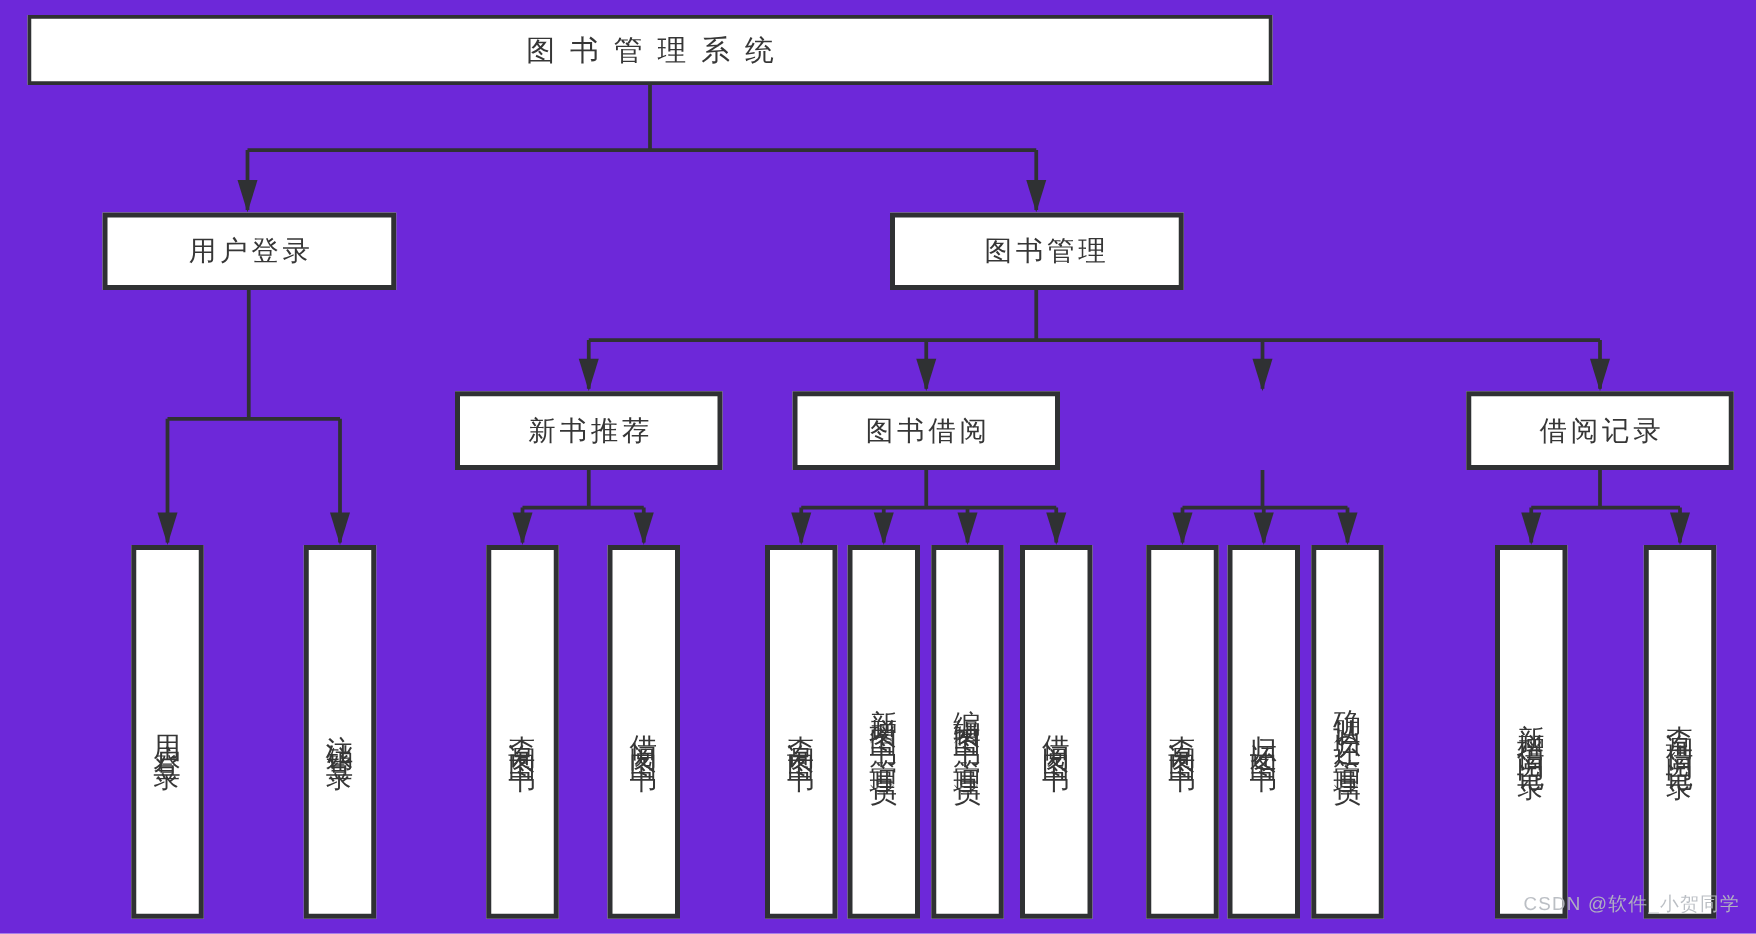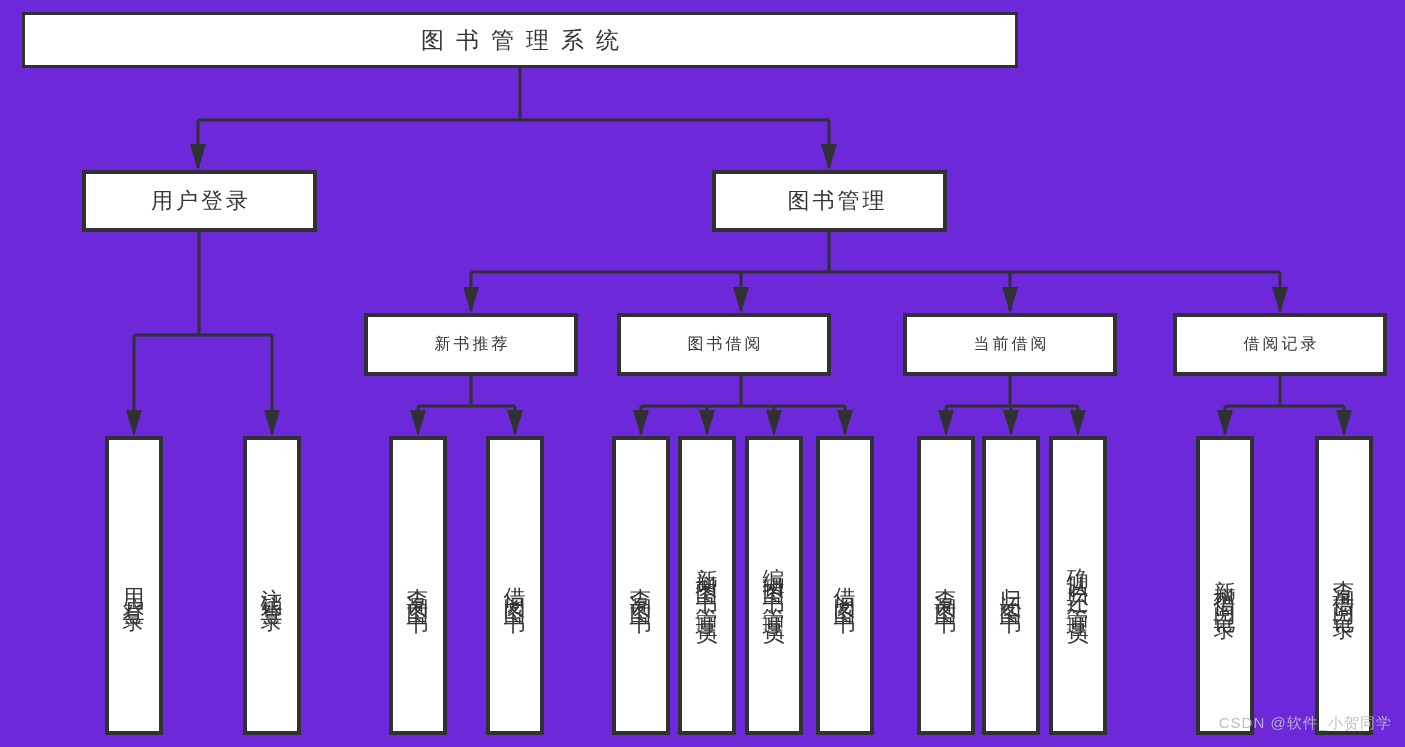--- a/index.html
+++ b/index.html
@@ -10,23 +10,23 @@
   .conn{position:absolute;left:0;top:0;width:1405px;height:747px;pointer-events:none;}
   .box{
     position:absolute;background:#ffffff;border:4px solid #2f3133;box-sizing:border-box;
     display:flex;align-items:center;justify-content:center;text-align:center;
   }
   .root-box{left:22px;top:12px;width:996px;height:56px;border-width:3px;
     font-size:23px;letter-spacing:12px;padding-left:12px;}
   .branch{width:235px;height:62px;top:170px;font-size:22px;letter-spacing:3px;padding-left:3px;}
   .b-login{left:82px;}
   .b-mgmt{left:712px;padding-left:16px;}
-  .mod{width:214px;height:63px;top:313px;font-size:16px;letter-spacing:3px;padding-left:3px;}
+  .mod{width:214px;height:63px;top:313px;font-size:22px;letter-spacing:3px;padding-left:3px;}
   .m-0{left:364px;}
-  .m-1{left:617px;}
+  .m-1{left:634px;}
   .m-2{left:903px;}
   .m-3{left:1173px;}
   .leaf{width:58px;height:299px;top:436px;font-size:22px;}
   .vtext{writing-mode:vertical-rl;text-orientation:mixed;letter-spacing:8px;line-height:1.05;white-space:nowrap;}
   .l-a0{left:105px;} .l-a1{left:243px;}
   .l-b0{left:389px;} .l-b1{left:486px;}
   .l-c0{left:612px;} .l-c1{left:678px;} .l-c2{left:745px;} .l-c3{left:816px;}
   .l-d0{left:917px;} .l-d1{left:982px;} .l-d2{left:1049px;}
   .l-e0{left:1196px;} .l-e1{left:1315px;}
   .watermark{
@@ -82,23 +82,20 @@
   <div class="box branch b-mgmt">
     <span>图书管理</span>
   </div>
 
   <div class="box mod m-0">
     <span>新书推荐</span>
   </div>
   <div class="box mod m-1">
     <span>图书借阅</span>
   </div>
-  <div class="box mod m-2">
-    <span>当前借阅</span>
-  </div>
   <div class="box mod m-3">
     <span>借阅记录</span>
   </div>
 
   <div class="box leaf l-a0">
     <span class="vtext">用户登录</span>
   </div>
   <div class="box leaf l-a1">
     <span class="vtext">注销登录</span>
   </div>

